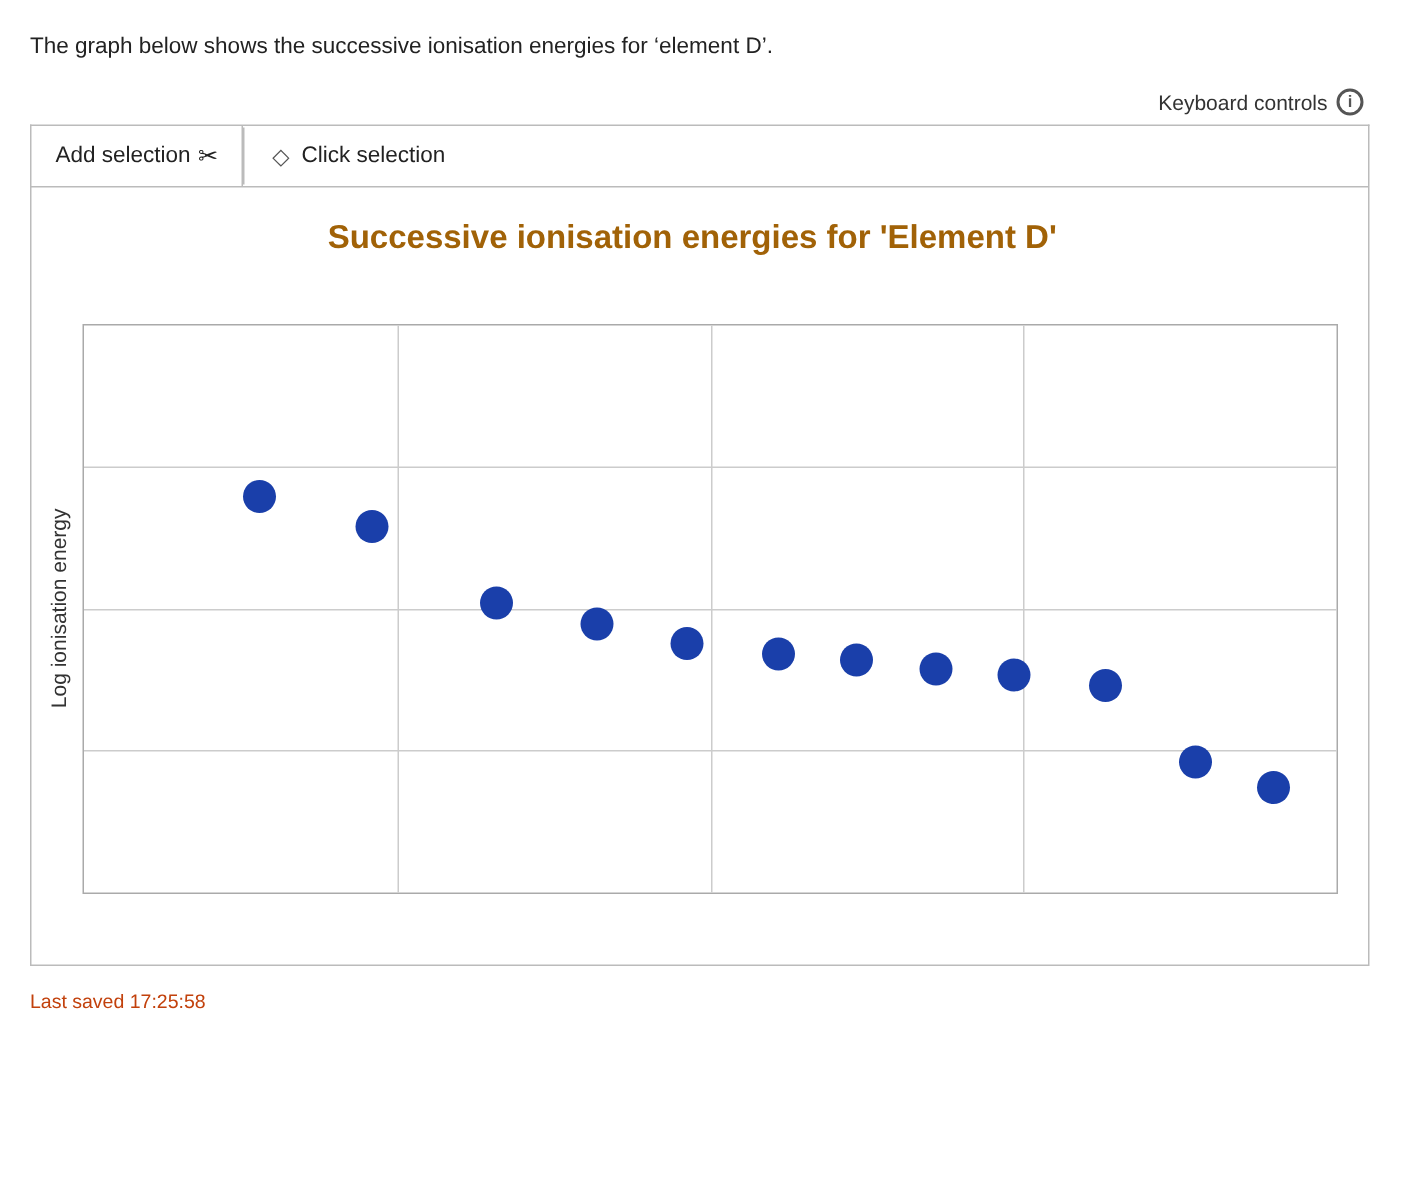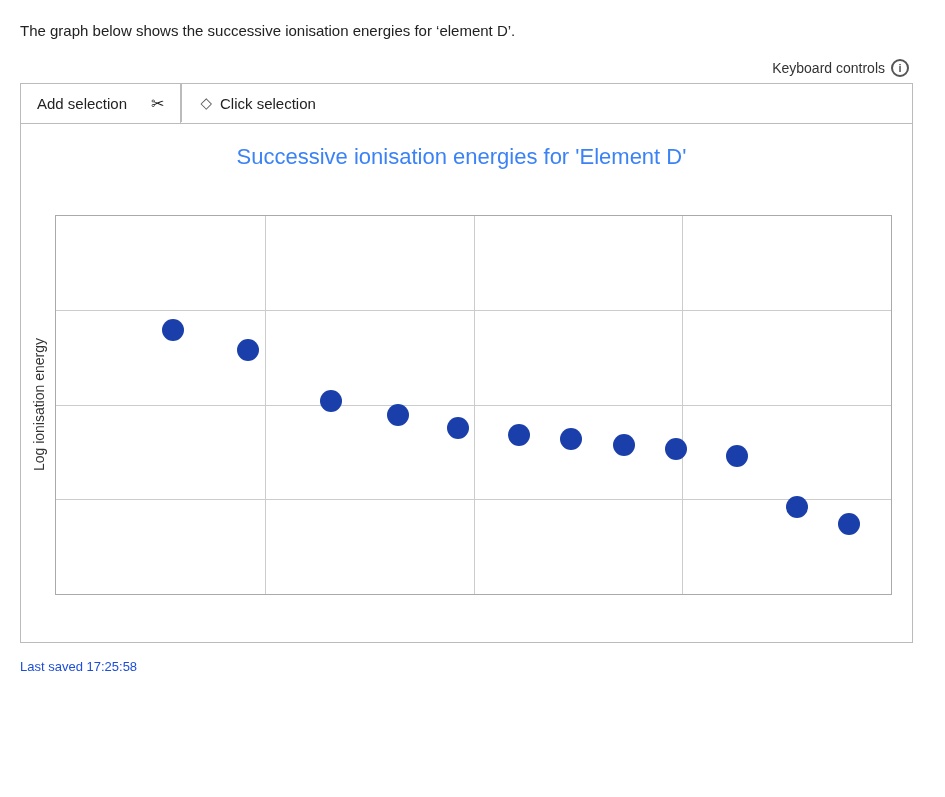--- a/index.html
+++ b/index.html
@@ -59,21 +59,21 @@
       display: flex;
       align-items: center;
       border: 1.5px solid #bbb;
       border-bottom: none;
       background: #fff;
     }
 
     .add-selection-btn {
       display: flex;
       align-items: center;
-      gap: 24px;
+      gap: 5px;
       padding: 10px 16px;
       font-size: 15px;
       color: #222;
       border: none;
       background: transparent;
       cursor: pointer;
       border-right: 1.5px solid #bbb;
     }
 
     .pin-icon {
@@ -111,23 +111,23 @@
       padding: 20px 20px 20px 10px;
       min-height: 520px;
       position: relative;
       display: flex;
       flex-direction: column;
       align-items: center;
     }
 
     .graph-title {
       font-size: 22px;
-      font-weight: 400;
+      font-weight: 700;
       margin-bottom: 18px;
-      color: #3b82f6;
+      color: #a16207;
       text-align: center;
     }
 
     .chart-area {
       display: flex;
       flex-direction: row;
       align-items: center;
       width: 100%;
       flex: 1;
     }
@@ -172,21 +172,21 @@
       width: 22px;
       height: 22px;
       border-radius: 50%;
       background: #1a3faa;
       transform: translate(-50%, -50%);
     }
 
     .footer {
       margin-top: 16px;
       font-size: 13px;
-      color: #1d4ed8;
+      color: #c2410c;
       padding-bottom: 10px;
     }
   </style>
 </head>
 <body>
 
 <div class="page-wrapper">
 
   <div class="instructions">
     <div>The graph below shows the successive ionisation energies for ‘element D’.</div>

